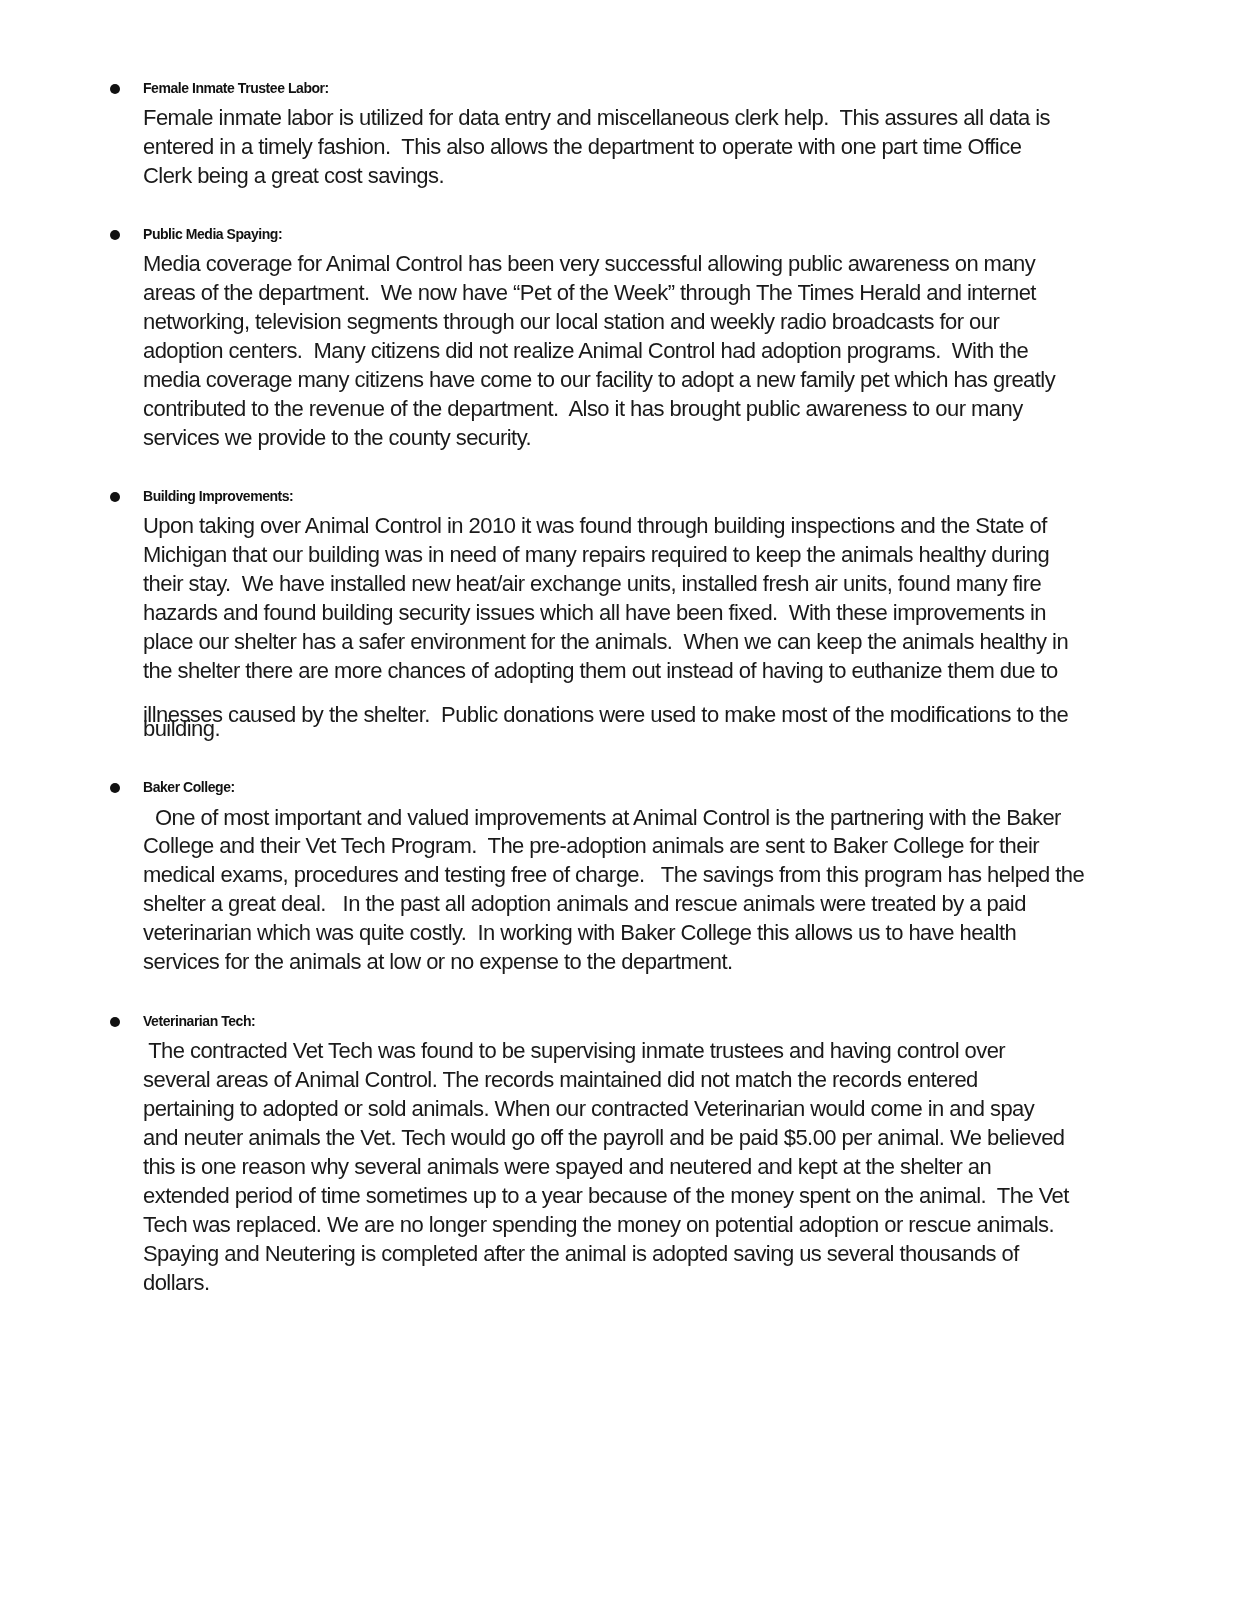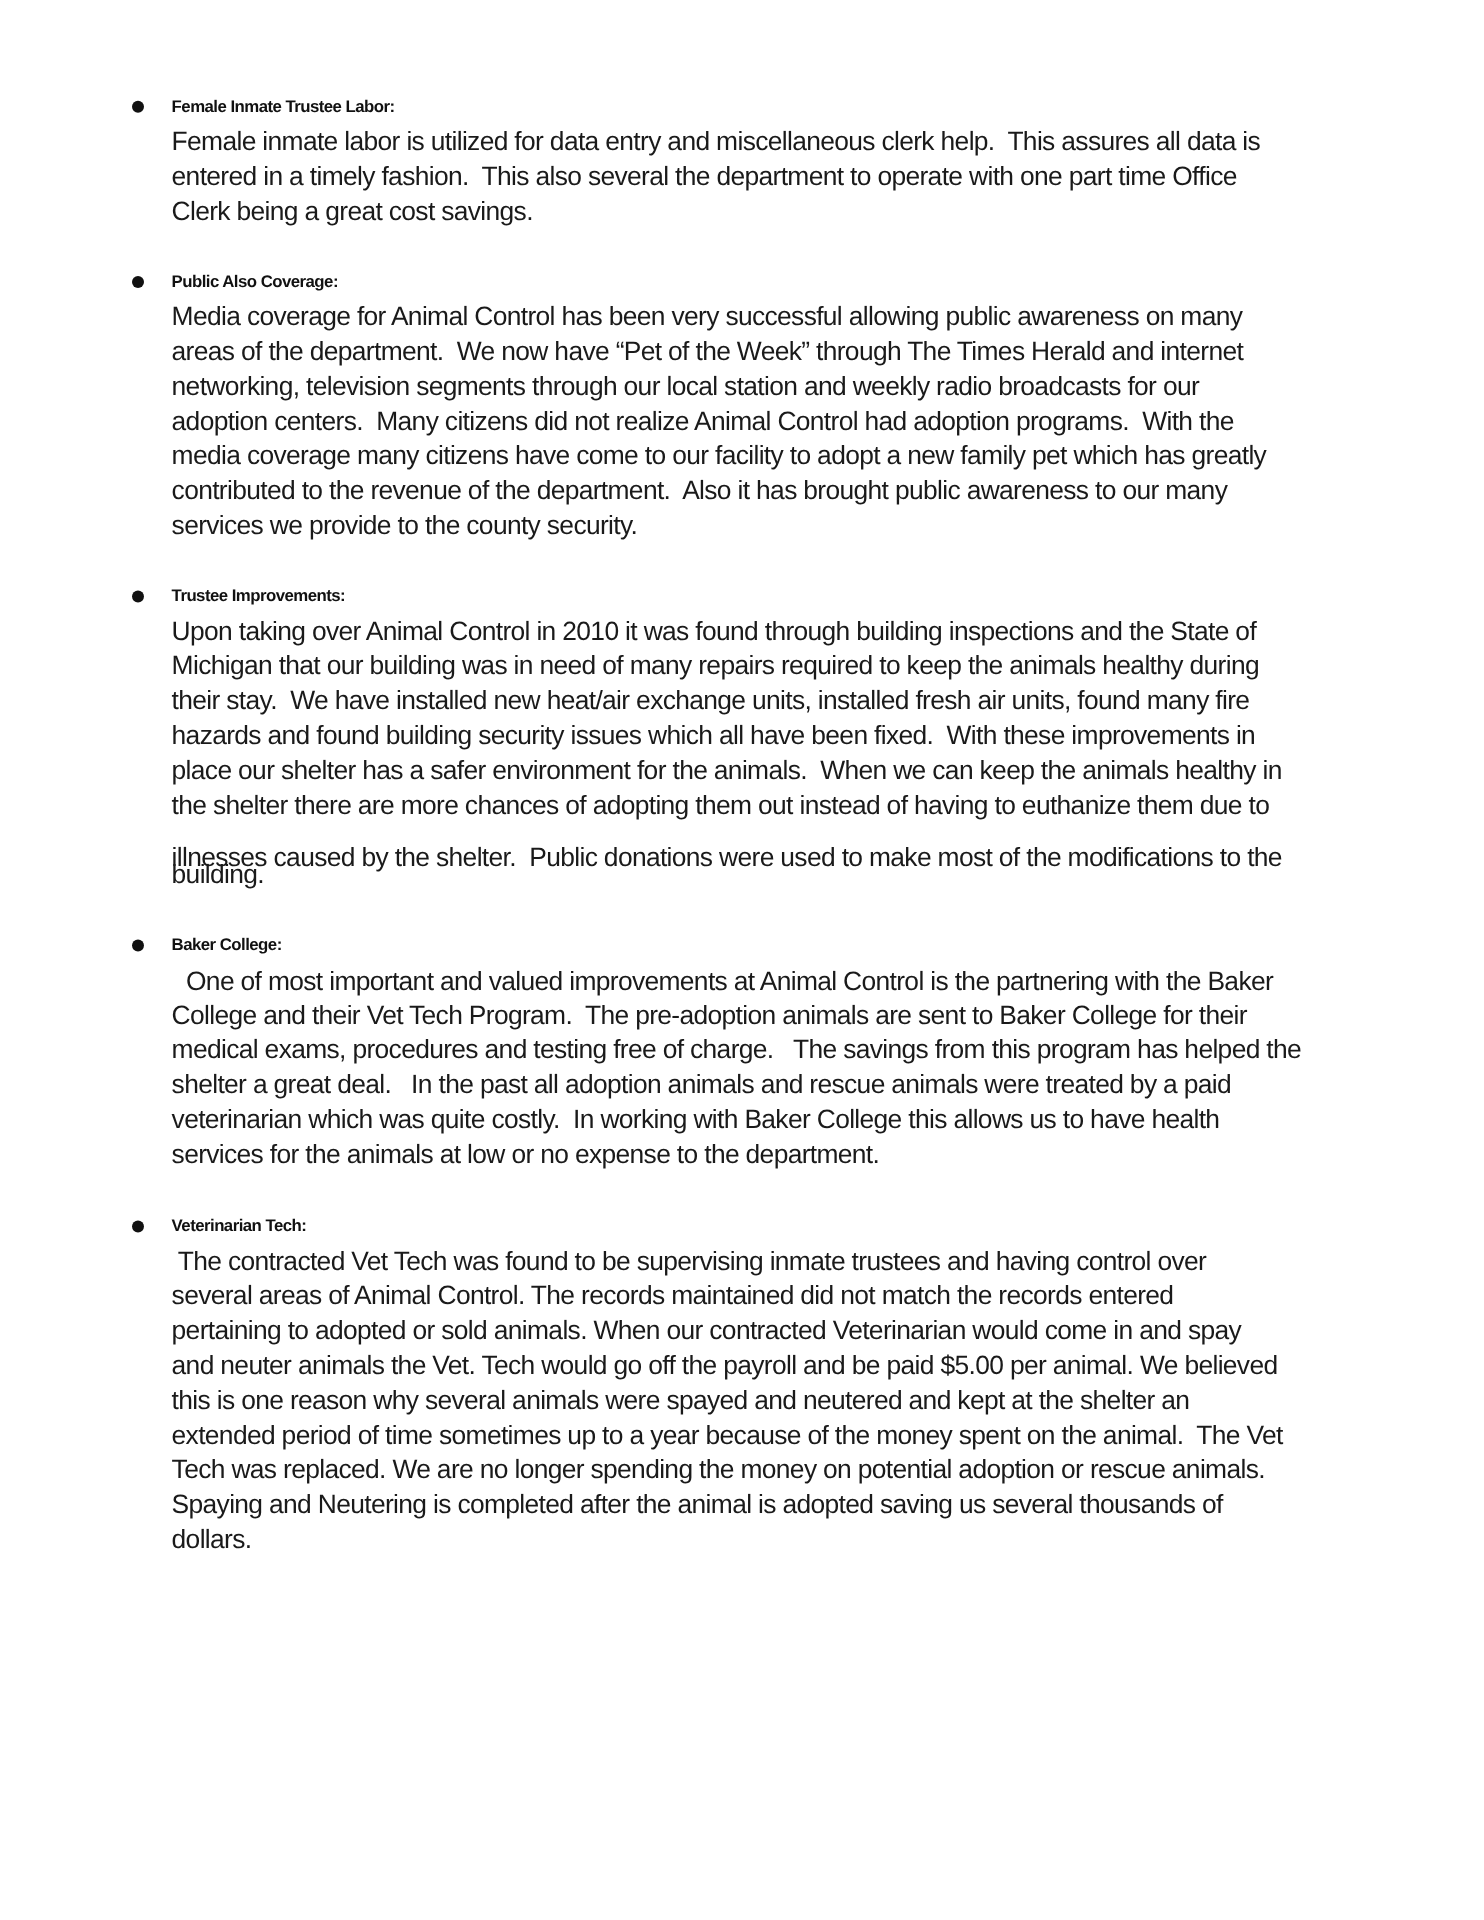--- a/index.html
+++ b/index.html
@@ -25,39 +25,39 @@
 </style>
 </head>
 <body>
 
 <div class="page">
 
   <div class="section" style="top:74px;">
     <span class="bullet" style="top:10px;"></span>
     <div class="heading" style="top:0px;">Female Inmate Trustee Labor:</div>
     <div class="line" style="top:29px;">Female inmate labor is utilized for data entry and miscellaneous clerk help.  This assures all data is</div>
-    <div class="line" style="top:58px;">entered in a timely fashion.  This also several the department to operate with one part time Office</div>
+    <div class="line" style="top:58px;">entered in a timely fashion.  This also allows the department to operate with one part time Office</div>
     <div class="line" style="top:87px;">Clerk being a great cost savings.</div>
   </div>
 
   <div class="section" style="top:220px;">
     <span class="bullet" style="top:10px;"></span>
-    <div class="heading" style="top:0px;">Public Also Coverage:</div>
+    <div class="heading" style="top:0px;">Public Media Spaying:</div>
     <div class="line" style="top:29px;">Media coverage for Animal Control has been very successful allowing public awareness on many</div>
     <div class="line" style="top:58px;">areas of the department.  We now have “Pet of the Week” through The Times Herald and internet</div>
     <div class="line" style="top:87px;">networking, television segments through our local station and weekly radio broadcasts for our</div>
     <div class="line" style="top:116px;">adoption centers.  Many citizens did not realize Animal Control had adoption programs.  With the</div>
     <div class="line" style="top:145px;">media coverage many citizens have come to our facility to adopt a new family pet which has greatly</div>
     <div class="line" style="top:174px;">contributed to the revenue of the department.  Also it has brought public awareness to our many</div>
     <div class="line" style="top:203px;">services we provide to the county security.</div>
   </div>
 
   <div class="section" style="top:482px;">
     <span class="bullet" style="top:10px;"></span>
-    <div class="heading" style="top:0px;">Trustee Improvements:</div>
+    <div class="heading" style="top:0px;">Building Improvements:</div>
     <div class="line" style="top:29px;">Upon taking over Animal Control in 2010 it was found through building inspections and the State of</div>
     <div class="line" style="top:58px;">Michigan that our building was in need of many repairs required to keep the animals healthy during</div>
     <div class="line" style="top:87px;">their stay.  We have installed new heat/air exchange units, installed fresh air units, found many fire</div>
     <div class="line" style="top:116px;">hazards and found building security issues which all have been fixed.  With these improvements in</div>
     <div class="line" style="top:145px;">place our shelter has a safer environment for the animals.  When we can keep the animals healthy in</div>
     <div class="line" style="top:174px;">the shelter there are more chances of adopting them out instead of having to euthanize them due to</div>
     <div class="line" style="top:203px;margin-top:15px;">illnesses caused by the shelter.  Public donations were used to make most of the modifications to the</div>
     <div class="line" style="top:232px;">building.</div>
   </div>
 

